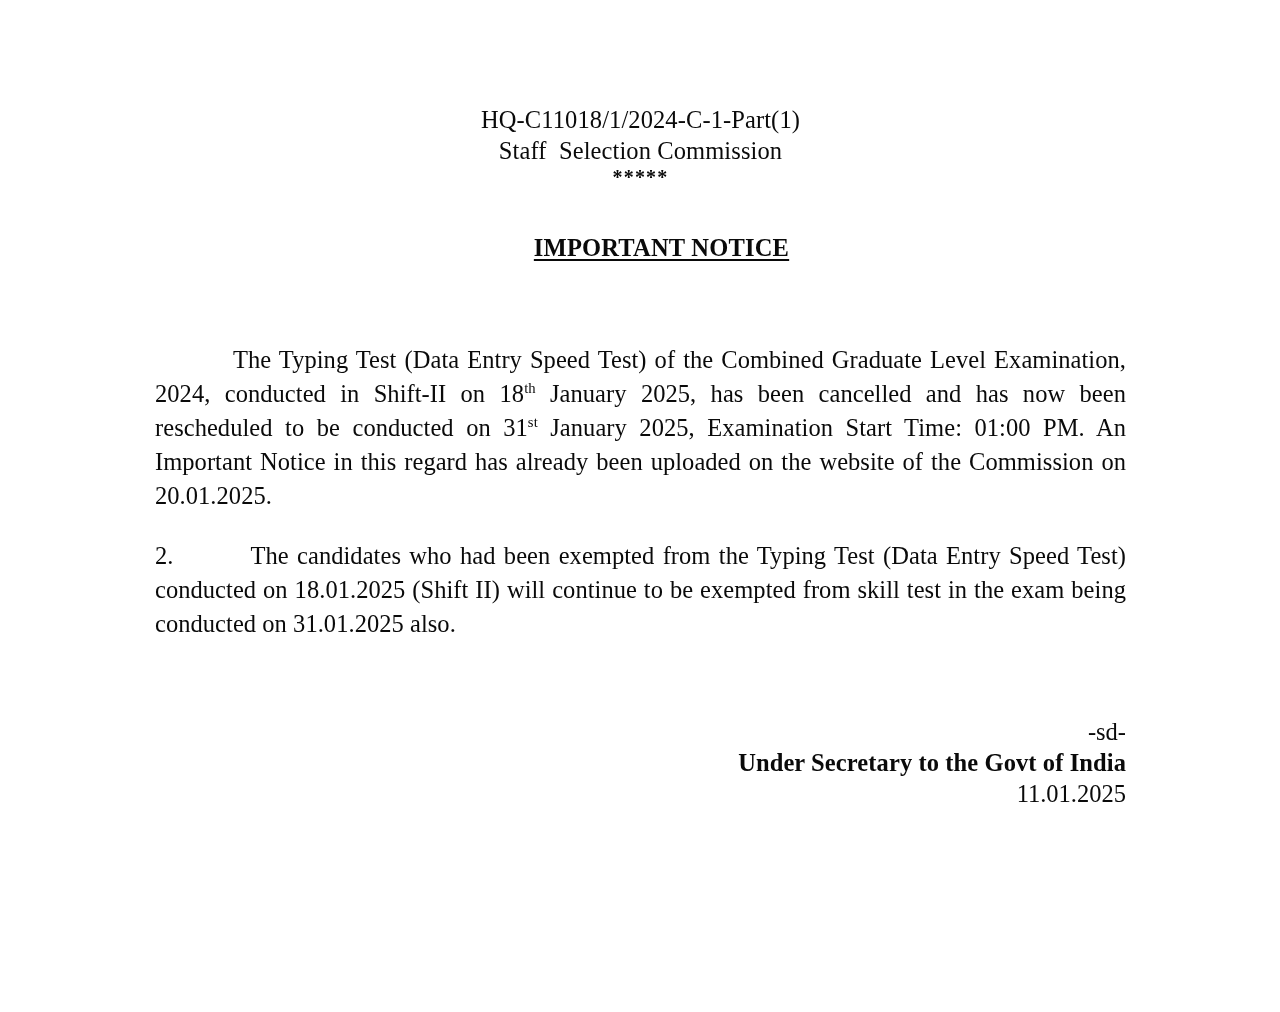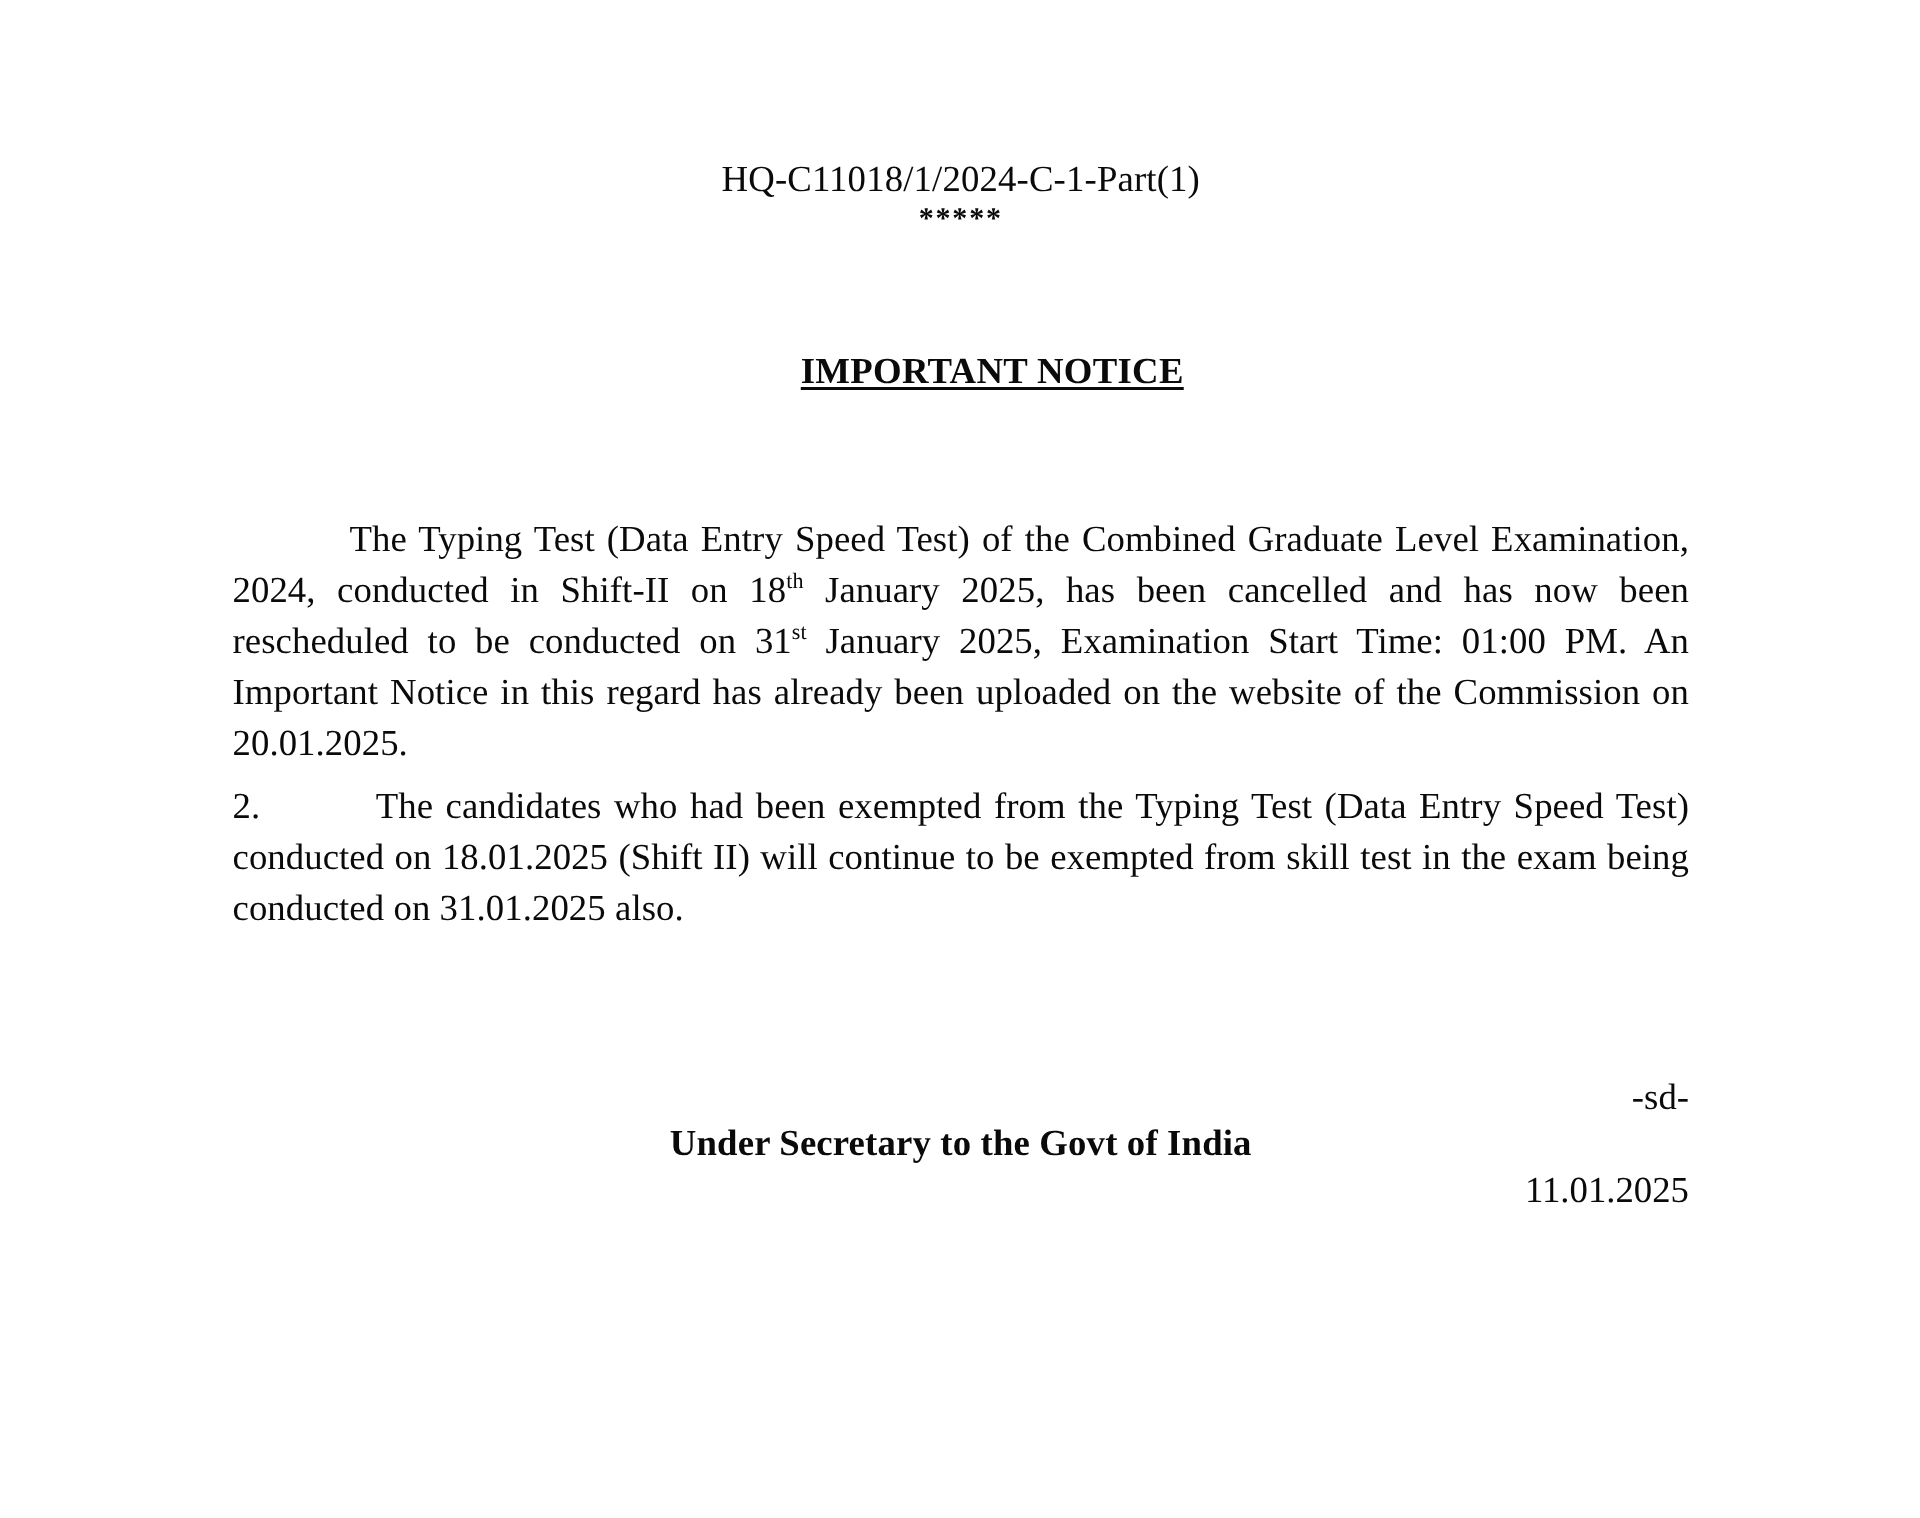--- a/index.html
+++ b/index.html
@@ -88,21 +88,21 @@
     text-align: justify;
     text-justify: inter-word;
     letter-spacing: 0.05px;
     -moz-text-align-last: left;
     text-align-last: left;
   }
   p.para.indented {
     text-indent: 78px;
   }
   p.para-gap {
-    margin-top: 8px;
+    margin-top: 26px;
   }
   .num-tab {
     display: inline-block;
     width: 77px;
   }
   sup {
     font-size: 0.60em;
     vertical-align: super;
     line-height: 0;
   }
@@ -117,34 +117,34 @@
   }
   .sd-line {
     font-size: 24.5px;
     line-height: 31px;
   }
   .designation {
     font-size: 24.5px;
     line-height: 31px;
     font-weight: bold;
     letter-spacing: 0.1px;
-    text-align: center;
   }
   .sign-date {
     font-size: 24.5px;
     line-height: 31px;
   }
 </style>
 </head>
 <body>
 
 <div class="page">
 
   <div class="doc-header">
     <div class="file-number">HQ-C11018/1/2024-C-1-Part(1)</div>
+    <div class="org-name">Staff  Selection Commission</div>
     <div class="asterisks">*****</div>
   </div>
 
   <div class="notice-title">
     <span class="u">IMPORTANT NOTICE</span>
   </div>
 
   <div class="body-block">
 
     <p class="para indented"><span>The Typing Test (Data Entry Speed Test) of the Combined Graduate Level Examination, 2024, conducted in Shift-II on 18</span><sup>th</sup><span> January 2025, has been cancelled and has now been rescheduled to be conducted on 31</span><sup>st</sup><span> January 2025, Examination Start Time: 01:00 PM. An Important Notice in this regard has already been uploaded on the website of the Commission on 20.01.2025.</span></p>

